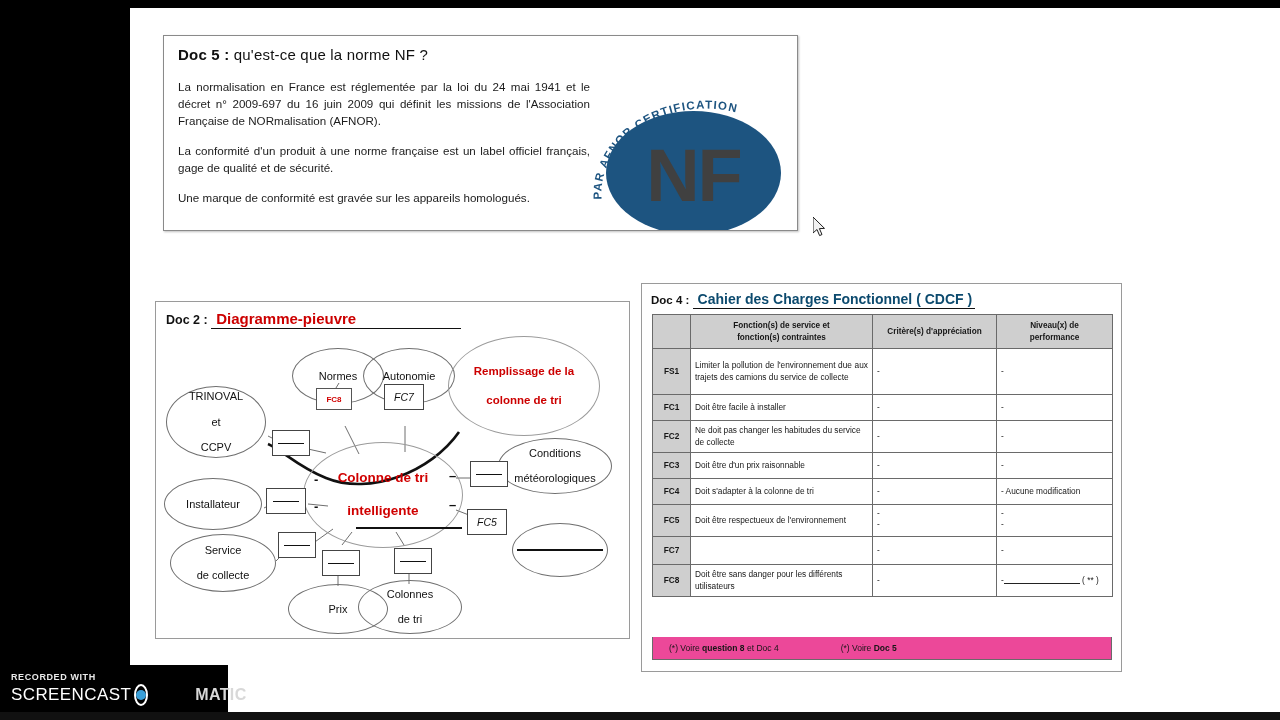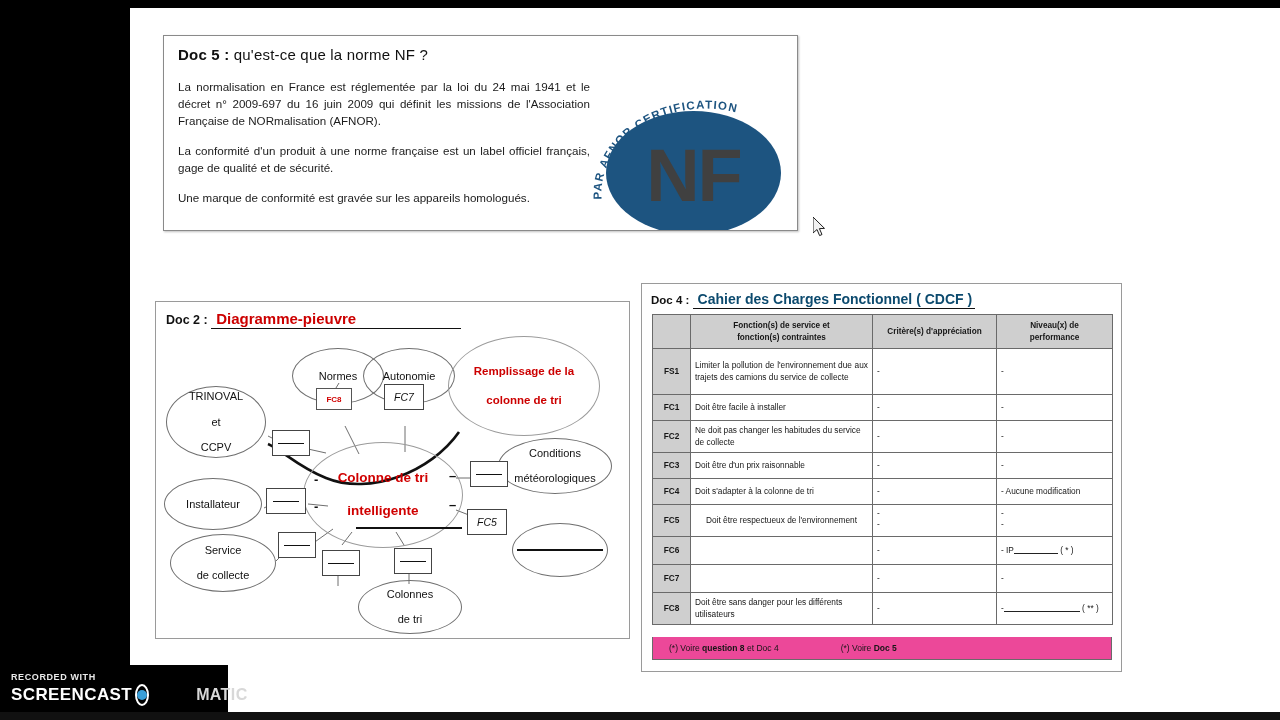--- a/index.html
+++ b/index.html
@@ -172,21 +172,21 @@
 
   
   .watermark {
     position: absolute; left: 0; top: 665px; width: 228px; height: 47px;
     background: #000; color: #fff;
     display: flex; flex-direction: column; justify-content: center;
     padding-left: 11px;
   }
   .wm-top { font-size: 9px; font-weight: bold; letter-spacing: .6px; color: #e9e9e9; }
   .wm-bot { display: flex; align-items: center; gap: 3px; margin-top: 2px; }
-  .wm-bot .w1 { font-size: 17px; font-weight: bold; letter-spacing: .4px; color: #fff; }
+  .wm-bot .w1 { font-size: 17px; font-weight: normal; letter-spacing: .4px; color: #fff; }
   .wm-bot .w2 { font-size: 16px; font-weight: bold; letter-spacing: .4px; color: #d8d8d8; margin-left: 44px; }
   .rec-dot {
     width: 22px; height: 22px; border-radius: 50%;
     border: 2.5px solid #fff; display: flex; align-items: center; justify-content: center;
   }
   .rec-dot i { display: block; width: 10px; height: 10px; border-radius: 50%; background: #3a9fd8; }
 </style>
 </head>
 <body>
 
@@ -291,20 +291,23 @@
           <span class="ell-lbl">Installateur</span>
         </div>
 
         <div class="ell" style="left:14px;top:208px;width:106px;height:58px;">
           <span class="ell-lbl">
             <span>Service</span><br>
             <span>de collecte</span>
           </span>
         </div>
 
+        <div class="ell" style="left:132px;top:258px;width:100px;height:50px;">
+          <span class="ell-lbl">Prix</span>
+        </div>
 
         <div class="ell" style="left:202px;top:254px;width:104px;height:54px;">
           <span class="ell-lbl">
             <span>Colonnes</span><br>
             <span>de tri</span>
           </span>
         </div>
 
         <div class="ell" style="left:356px;top:197px;width:96px;height:54px;">
           <span class="blank-ell-rule"></span>
@@ -399,36 +402,28 @@
             <td class="niv">-</td>
           </tr>
           <tr style="height:26px;">
             <td class="code">FC4</td>
             <td class="fn" style="text-align:left;">Doit s'adapter à la colonne de tri</td>
             <td class="crit">-</td>
             <td class="niv">- Aucune modification</td>
           </tr>
           <tr style="height:32px;">
             <td class="code">FC5</td>
-            <td class="fn" style="text-align:center;">Doit être respectueux de l'environnement</td>
+            <td class="fn" style="text-align:left;">Doit être respectueux de l'environnement</td>
             <td class="crit" style="vertical-align:top;">
               <div>-</div>
               <div>-</div>
             </td>
             <td class="niv" style="vertical-align:top;">
               <div>-</div>
               <div>-</div>
-            </td>
-          </tr>
-          <tr style="height:28px;">
-            <td class="code">FC6</td>
-            <td class="fn"></td>
-            <td class="crit">-</td>
-            <td class="niv">
-              <span>- IP</span><span class="fill-line"></span> <span>( * )</span>
             </td>
           </tr>
           <tr style="height:28px;">
             <td class="code">FC7</td>
             <td class="fn"></td>
             <td class="crit">-</td>
             <td class="niv">-</td>
           </tr>
           <tr style="height:32px;">
             <td class="code">FC8</td>

